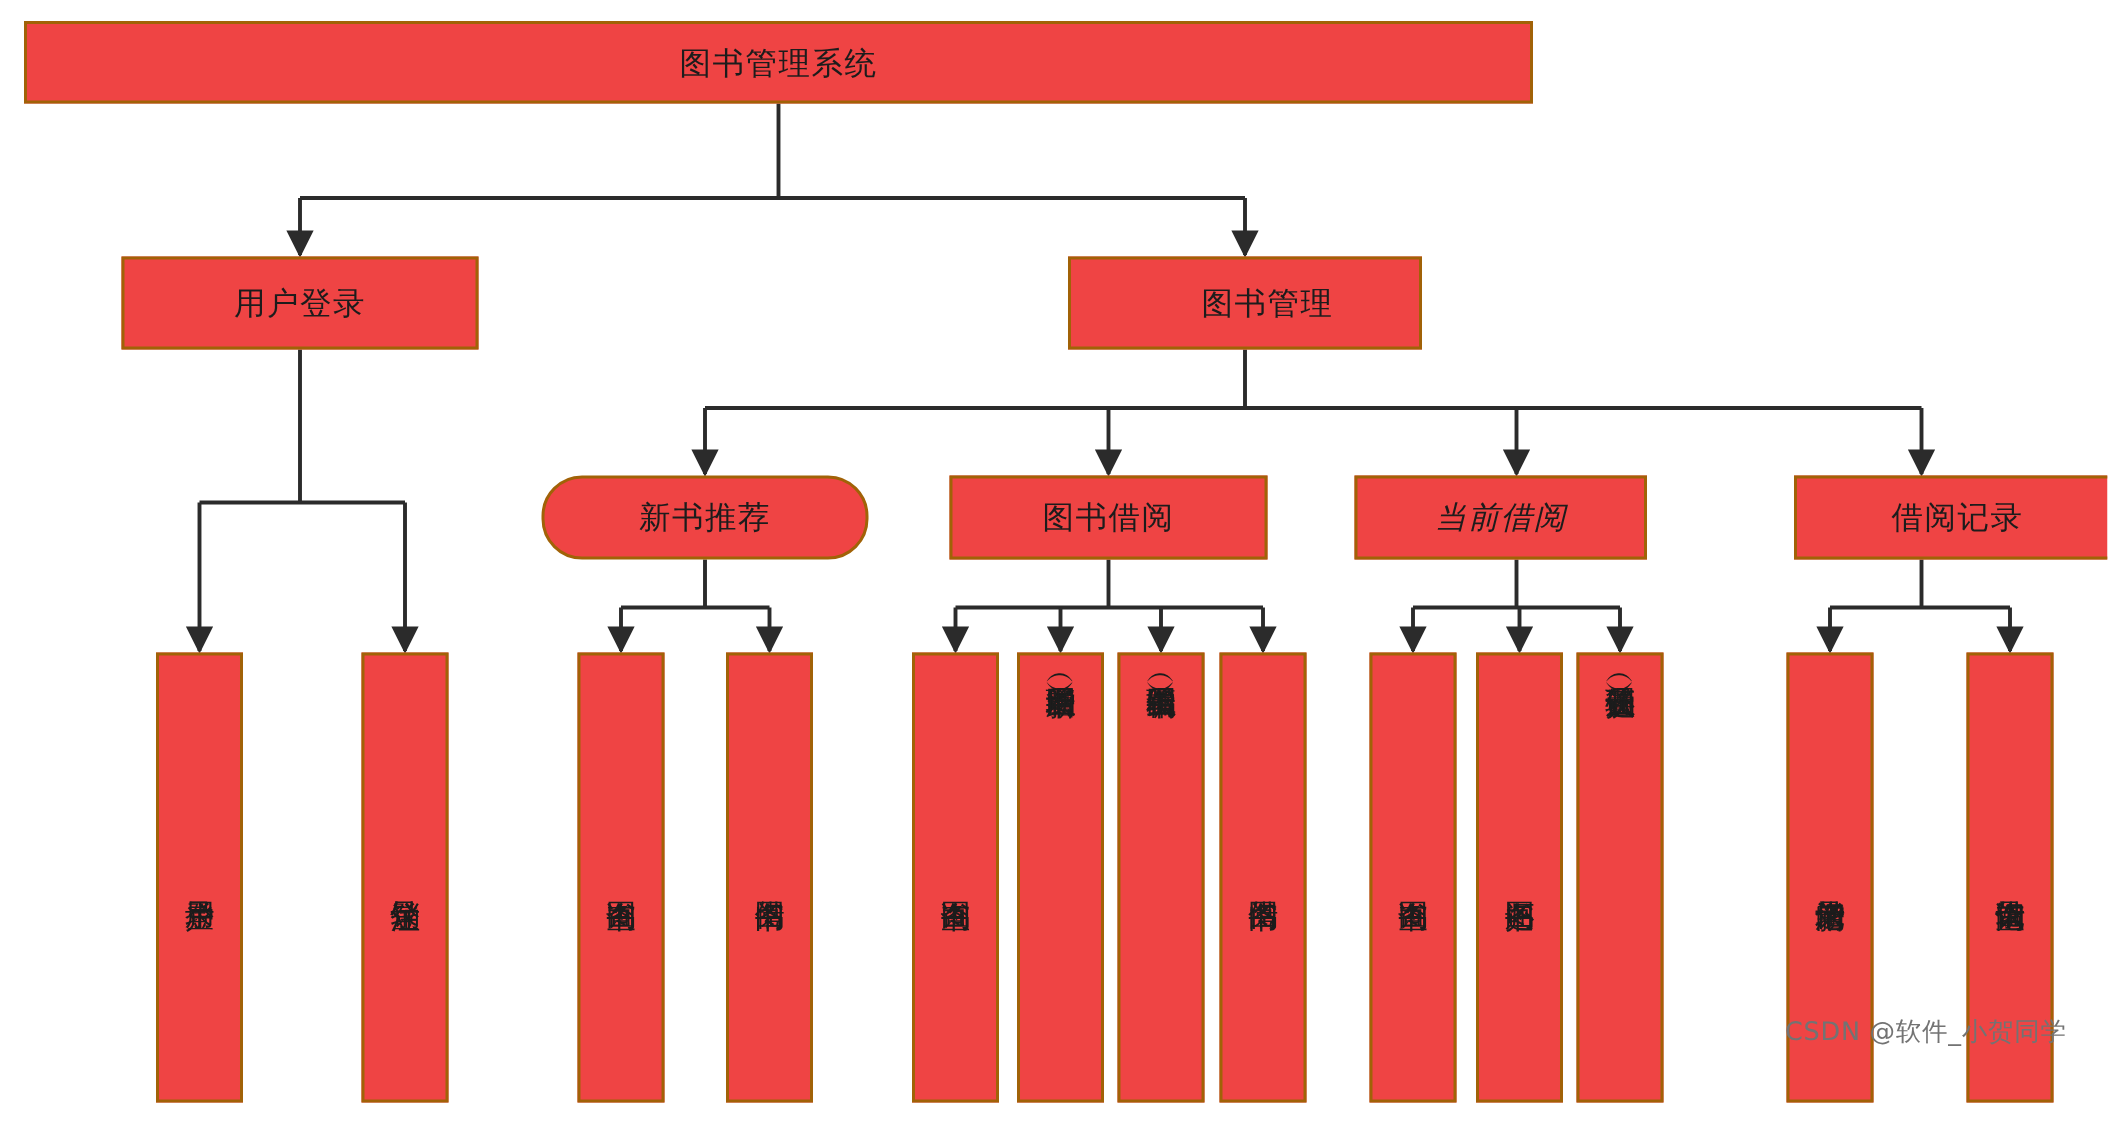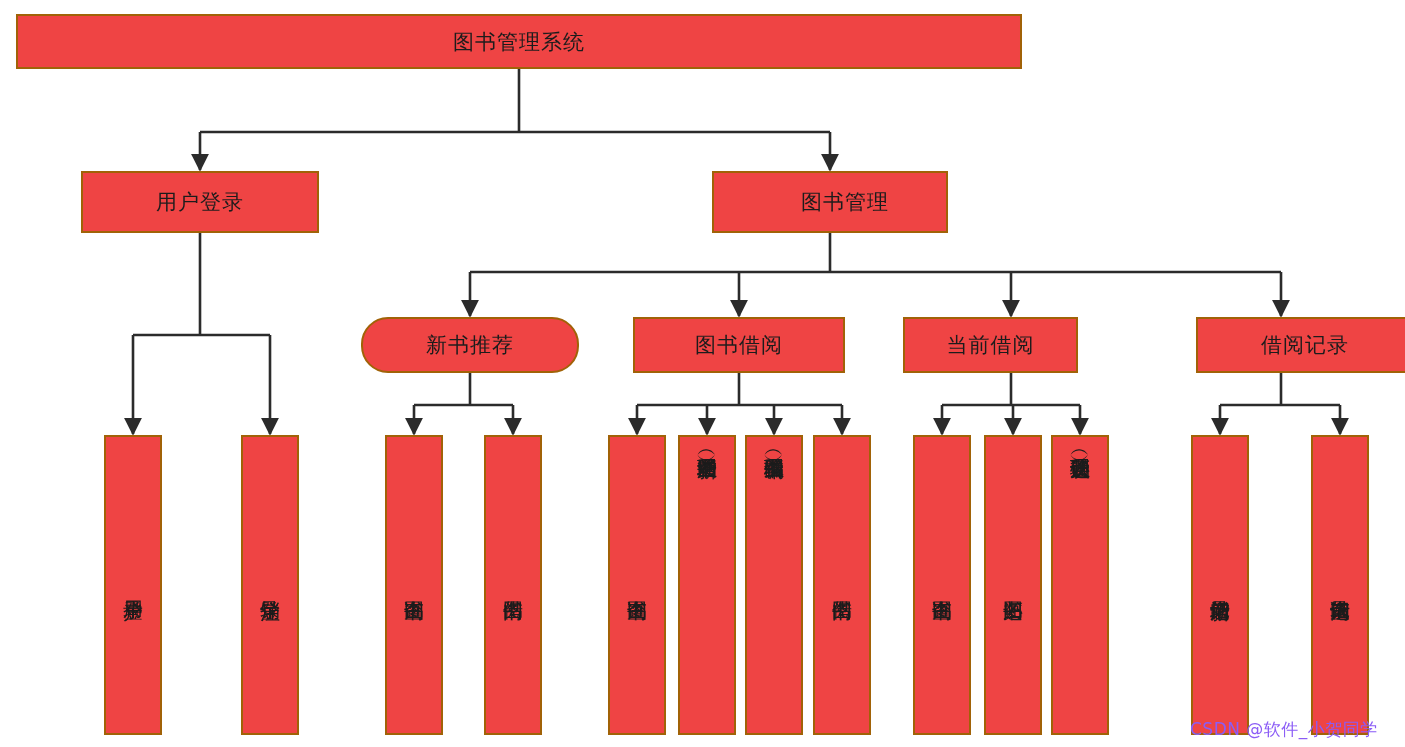--- a/index.html
+++ b/index.html
@@ -125,21 +125,21 @@
       </div>
       <div class="node horizontal" style="left: 712px; top: 171px; width: 236px; height: 62px; padding-left: 30px;">
         <span class="hlabel">图书管理</span>
       </div>
       <div class="node horizontal" style="left: 361px; top: 317px; width: 218px; height: 56px; border-radius: 27px;">
         <span class="hlabel">新书推荐</span>
       </div>
       <div class="node horizontal" style="left: 633px; top: 317px; width: 212px; height: 56px;">
         <span class="hlabel">图书借阅</span>
       </div>
-      <div class="node horizontal" style="left: 903px; top: 317px; width: 175px; height: 56px;">
+      <div class="node horizontal" style="left: 903px; top: 317px; width: 195px; height: 56px; font-style: italic;">
         <span class="hlabel">当前借阅</span>
       </div>
       <div class="node horizontal" style="left: 1196px; top: 317px; width: 218px; height: 56px;">
         <span class="hlabel">借阅记录</span>
       </div>
       <div class="node vertical centered" style="left: 104px; top: 435px; width: 58px; height: 300px;">
         <span class="vlabel">用户登录</span>
       </div>
       <div class="node vertical centered" style="left: 241px; top: 435px; width: 58px; height: 300px;">
         <span class="vlabel">注销登录</span>
@@ -172,14 +172,14 @@
         <span class="vlabel">确认归还（管理员）</span>
       </div>
       <div class="node vertical centered" style="left: 1191px; top: 435px; width: 58px; height: 300px;">
         <span class="vlabel">新增借阅记录</span>
       </div>
       <div class="node vertical centered" style="left: 1311px; top: 435px; width: 58px; height: 300px;">
         <span class="vlabel">查询借阅记录</span>
       </div>
     </div>
 
-  <div class="watermark" style="left: 1190px; top: 718px; color: #8b5cf6;">CSDN @软件_小贺同学</div>
+  <div class="watermark" style="left: 1190px; top: 676px; color: #737373;">CSDN @软件_小贺同学</div>
 </div>
 
 </body></html>

